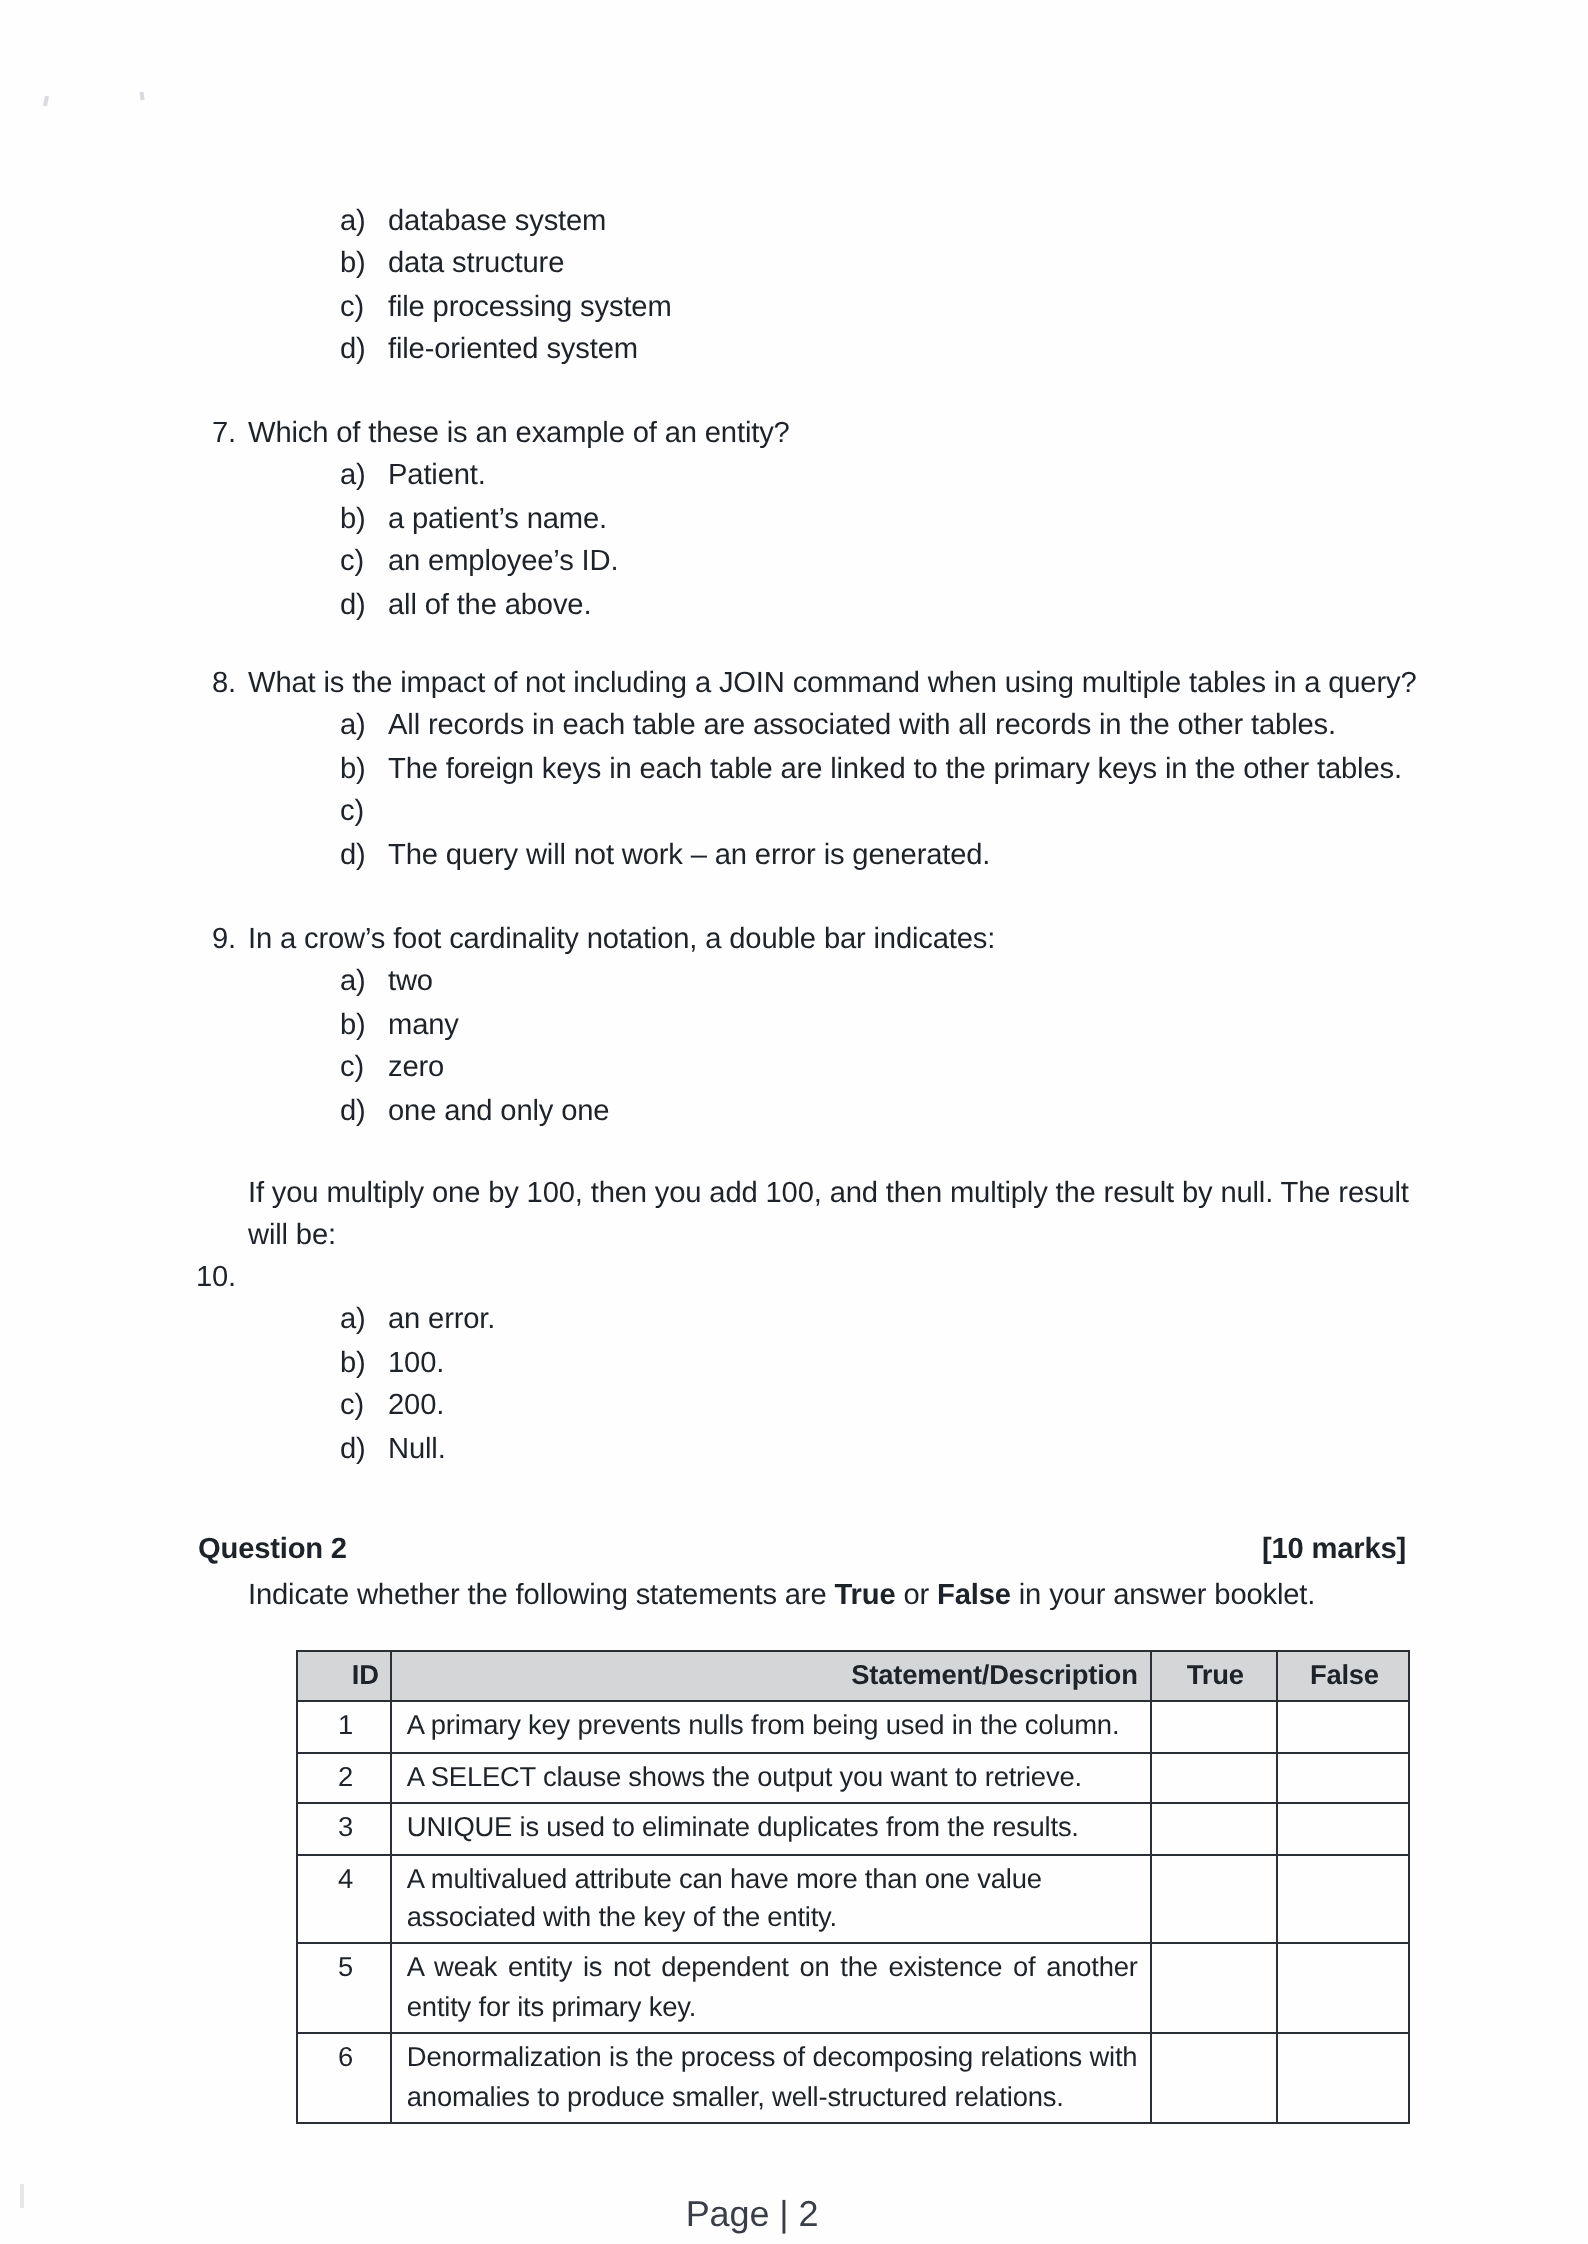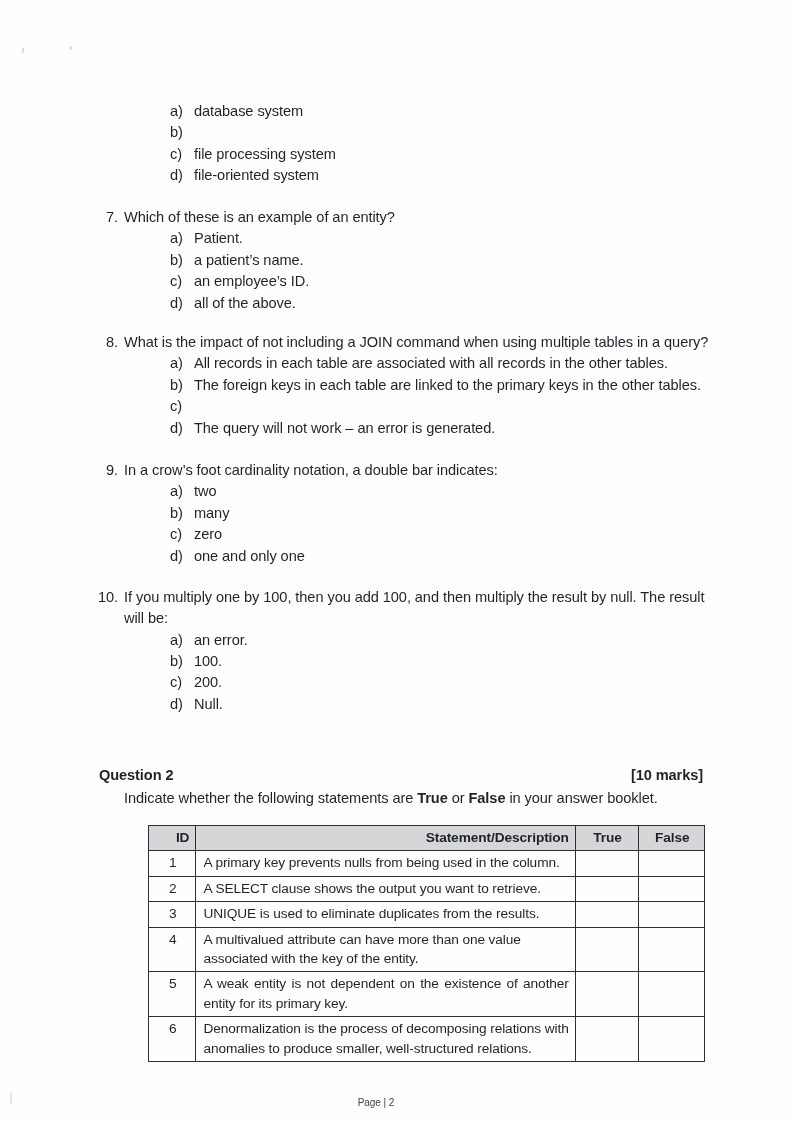--- a/index.html
+++ b/index.html
@@ -143,21 +143,21 @@
 
   .mark-cell { }
 
   
   .footer {
     position: absolute;
     left: 0;
     top: 1097px;
     width: 752px;
     text-align: center;
-    font-size: 10px;
+    font-size: 18px;
     color: #3a3f47;
     letter-spacing: -0.05px;
   }
 </style>
 </head>
 <body>
 
 <div class="page">
 
   <div class="speck speck-1"></div>
@@ -165,20 +165,21 @@
   <div class="speck speck-3"></div>
 
   <div class="qblock orphan" style="top:101px;">
     <div class="opts">
       <div class="optline">
         <span class="optlabel">a)</span>
         <span class="opttext">database system</span>
       </div>
       <div class="optline">
         <span class="optlabel">b)</span>
+        <span class="opttext">data structure</span>
       </div>
       <div class="optline">
         <span class="optlabel">c)</span>
         <span class="opttext">file processing system</span>
       </div>
       <div class="optline">
         <span class="optlabel">d)</span>
         <span class="opttext">file-oriented system</span>
       </div>
     </div>
@@ -253,21 +254,21 @@
       </div>
       <div class="optline">
         <span class="optlabel">d)</span>
         <span class="opttext">one and only one</span>
       </div>
     </div>
   </div>
 
   <div class="qblock" style="top:587px;left:93px;width:655px;">
     <div class="qline">
-      <span class="qnum" style="width:31px;flex:0 0 31px;">10.</span>
+      <span class="qnum" style="width:31px;flex:0 0 31px;margin-top:42px;">10.</span>
       <span class="qtext">
         <span>If you multiply one by 100, then you add 100, and then multiply the result by null. The result</span>
         <span class="cont">will be:</span>
       </span>
     </div>
     <div class="opts">
       <div class="optline" style="padding-left:77px;">
         <span class="optlabel">a)</span>
         <span class="opttext">an error.</span>
       </div>

